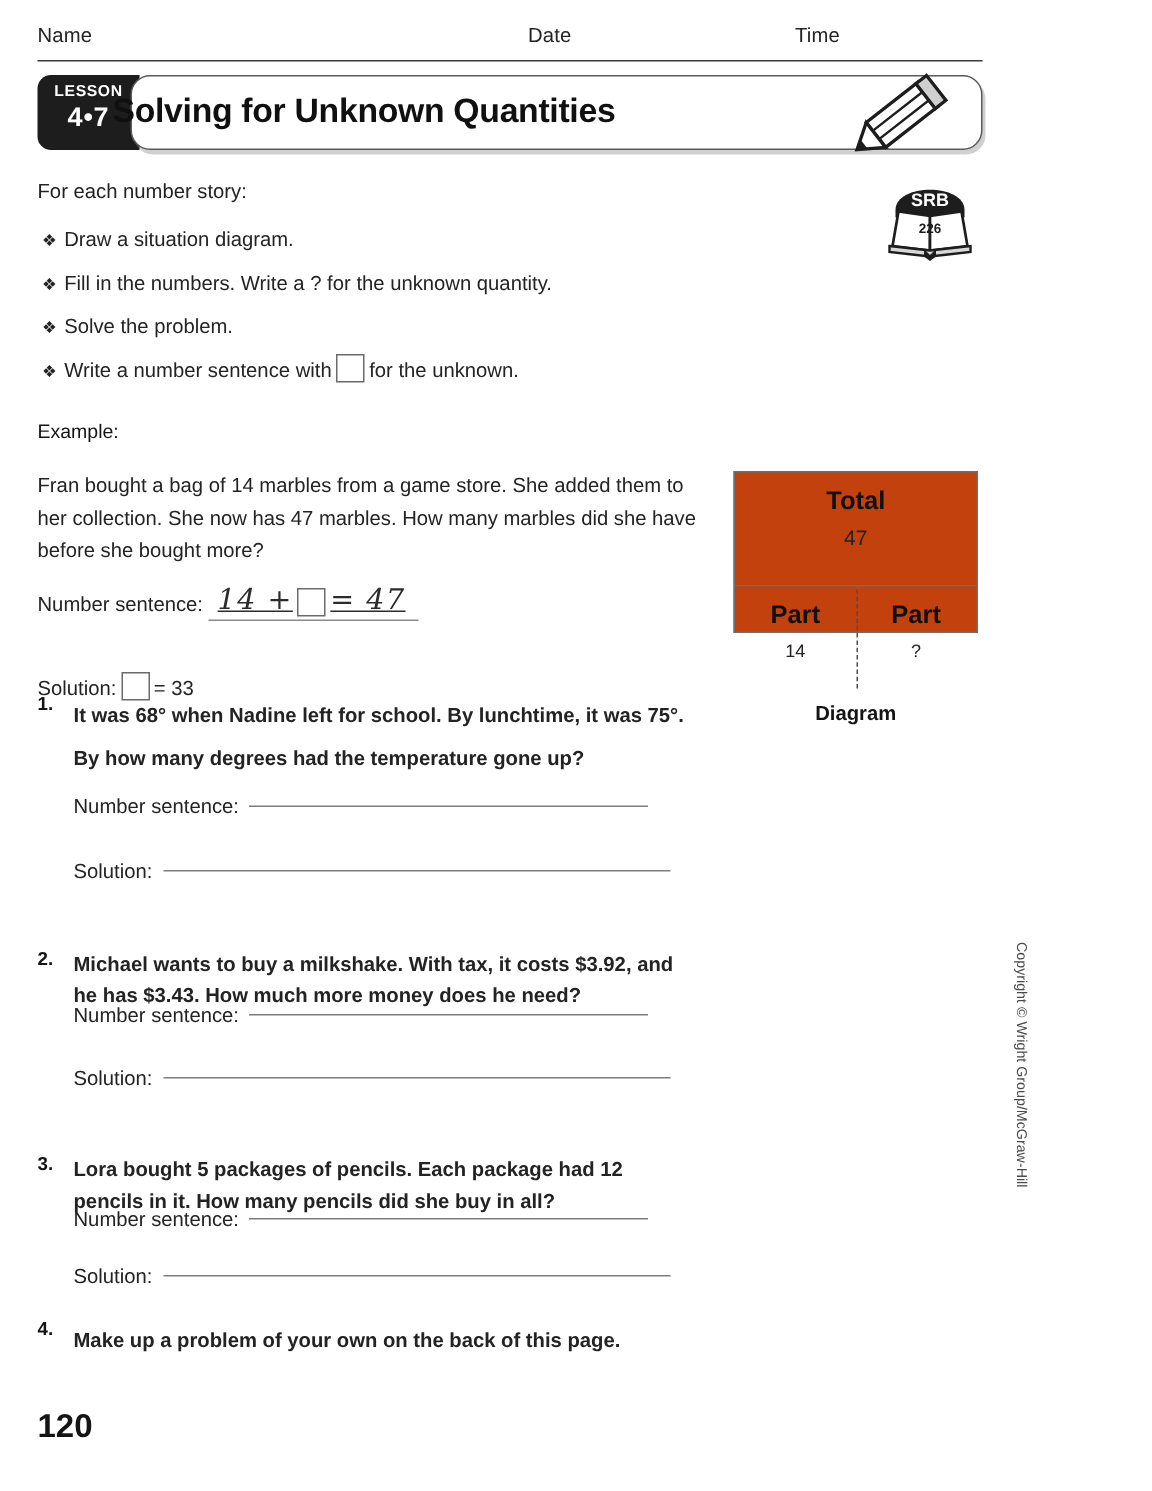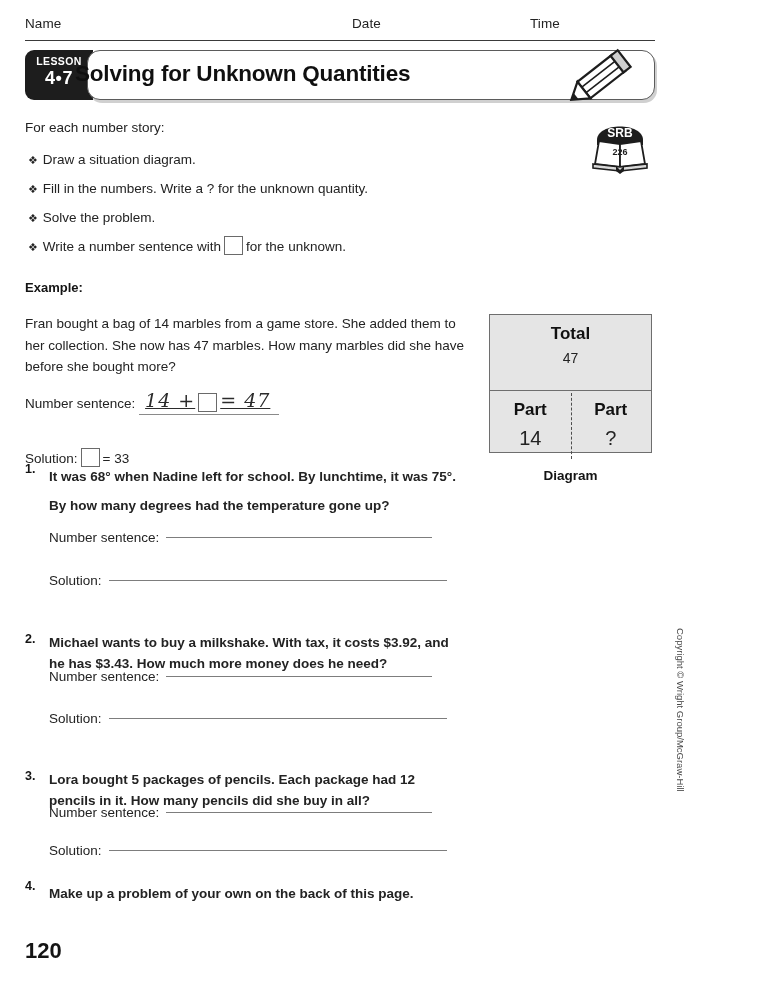--- a/index.html
+++ b/index.html
@@ -155,21 +155,21 @@
     width: 70px;
     height: 62px;
   }
 
   
   .example-label {
     position: absolute;
     left: 25px;
     top: 280px;
     font-size: 13px;
-    font-weight: bold;
+    font-weight: normal;
     color: #141414;
   }
   .example-text {
     position: absolute;
     left: 25px;
     top: 313px;
     width: 440px;
     font-size: 13.5px;
     line-height: 21.5px;
     color: #232323;
@@ -206,24 +206,24 @@
     color: #232323;
     white-space: nowrap;
   }
 
   
   .diagram {
     position: absolute;
     left: 489px;
     top: 314px;
     width: 163px;
-    height: 139px;
+    height: 108px;
     border: 1.6px solid #6e6e6e;
     box-sizing: border-box;
-    background: #e5e5e5;
+    background: #c2410c;
   }
   .diagram .total-cell {
     position: relative;
     height: 67px;
     border-bottom: 1.6px solid #6e6e6e;
     box-sizing: border-box;
     text-align: center;
   }
   .diagram .total-cell .hd {
     display: block;
@@ -251,21 +251,21 @@
   .diagram .part-cell .hd {
     display: block;
     margin-top: 9px;
     font-size: 17px;
     font-weight: bold;
     color: #111;
   }
   .diagram .part-cell .vl {
     display: block;
     margin-top: 7px;
-    font-size: 20px;
+    font-size: 12px;
     color: #232323;
   }
   .diagram .divider {
     position: absolute;
     left: 50%;
     top: 2px;
     bottom: 2px;
     border-left: 1.8px dashed #4d4d4d;
   }
   .diagram-label {

